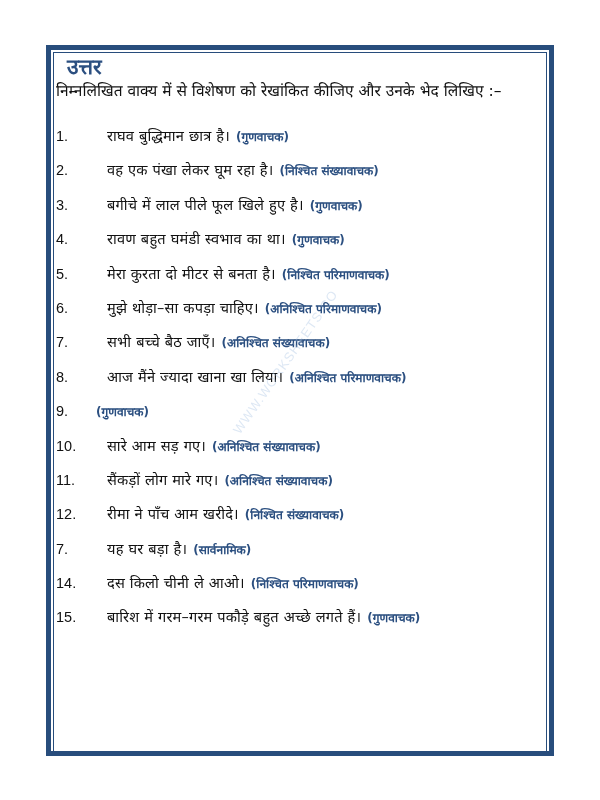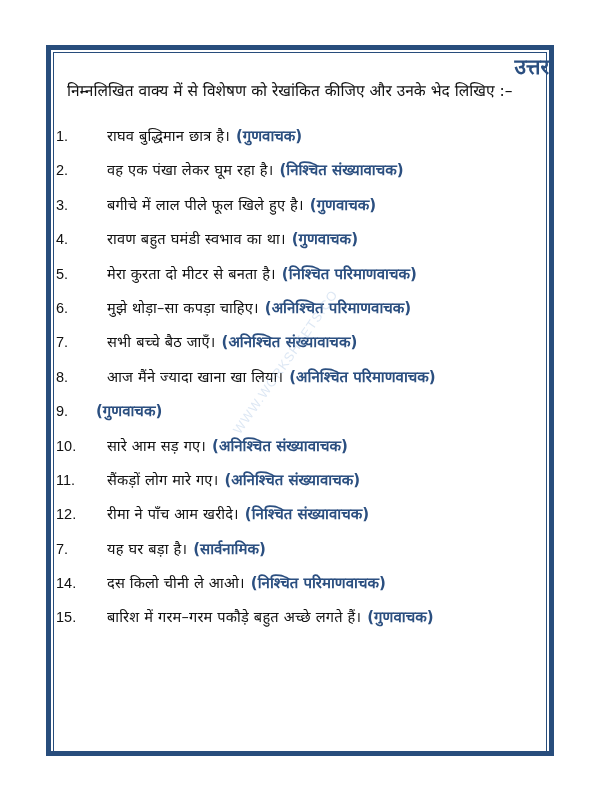--- a/index.html
+++ b/index.html
@@ -32,37 +32,36 @@
       bottom: 0px;
       border-left: 1.5px solid #284d7c;
       border-top: 1.5px solid #284d7c;
       border-right: 1.5px solid #284d7c;
     }
     .title {
       position: absolute;
       left: 16px;
       right: 0;
       top: 4px;
-      text-align: right;
+      text-align: left;
       font-size: 21px;
       font-weight: bold;
       color: #2b4f80;
       line-height: 26px;
     }
     .instruction {
       position: absolute;
       left: 5px;
       top: 30px;
       width: 480px;
       font-size: 15.5px;
       line-height: 22px;
       color: #111111;
       text-align: justify;
       text-align-last: left;
-      margin-left: 11px;
     }
     .items {
       position: absolute;
       left: 5px;
       top: 74px;
       width: 485px;
       margin: 0;
       padding: 0;
       list-style: none;
     }
@@ -81,21 +80,21 @@
       color: #111111;
     }
     .item-sentence {
       font-size: 14.6px;
       color: #111111;
       letter-spacing: 0.2px;
       margin-left: 17px;
     }
     .item-answer {
       margin-left: 6px;
-      font-size: 15px;
+      font-size: 12px;
       font-weight: bold;
       color: #2b4f80;
     }
     .watermark {
       position: absolute;
       left: 185px;
       top: 375px;
       font-family: "Liberation Sans", sans-serif;
       font-size: 13px;
       letter-spacing: 1px;

